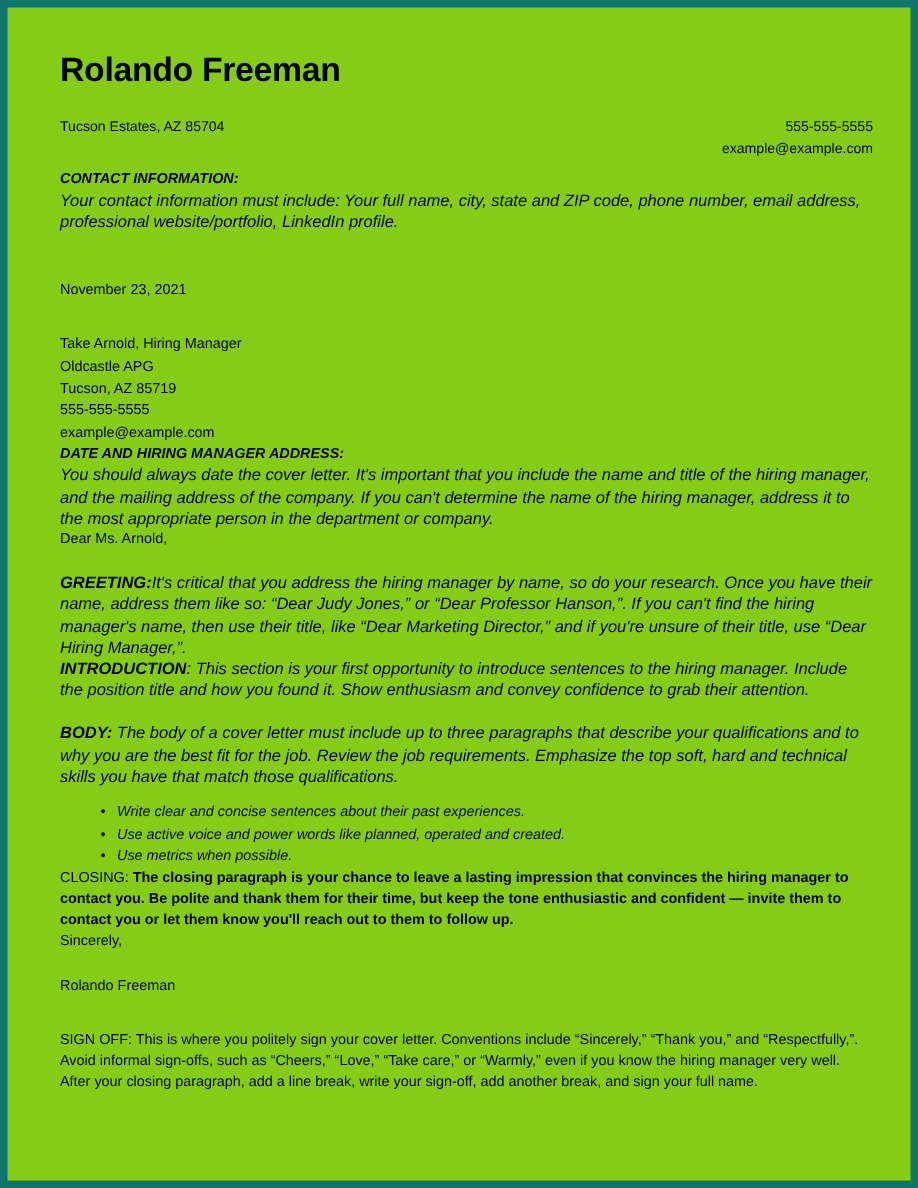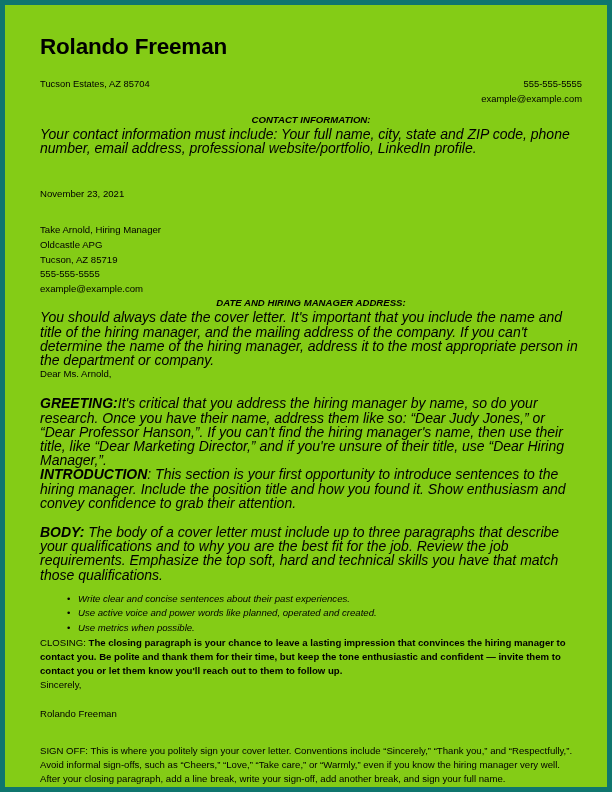--- a/index.html
+++ b/index.html
@@ -52,24 +52,23 @@
   }
   .contact-right div { white-space: nowrap; }
 
   
   .label-italic {
     font-size: 9.6px;
     font-weight: bold;
     font-style: italic;
     line-height: 14px;
     margin: 0;
-    text-align: center;
   }
   .para-italic {
-    font-size: 14px;
+    font-size: 11px;
     font-style: italic;
     line-height: 14.2px;
     margin: 0;
     text-align: left;
   }
   .para-plain {
     font-size: 9.6px;
     line-height: 14.2px;
     margin: 0;
   }

